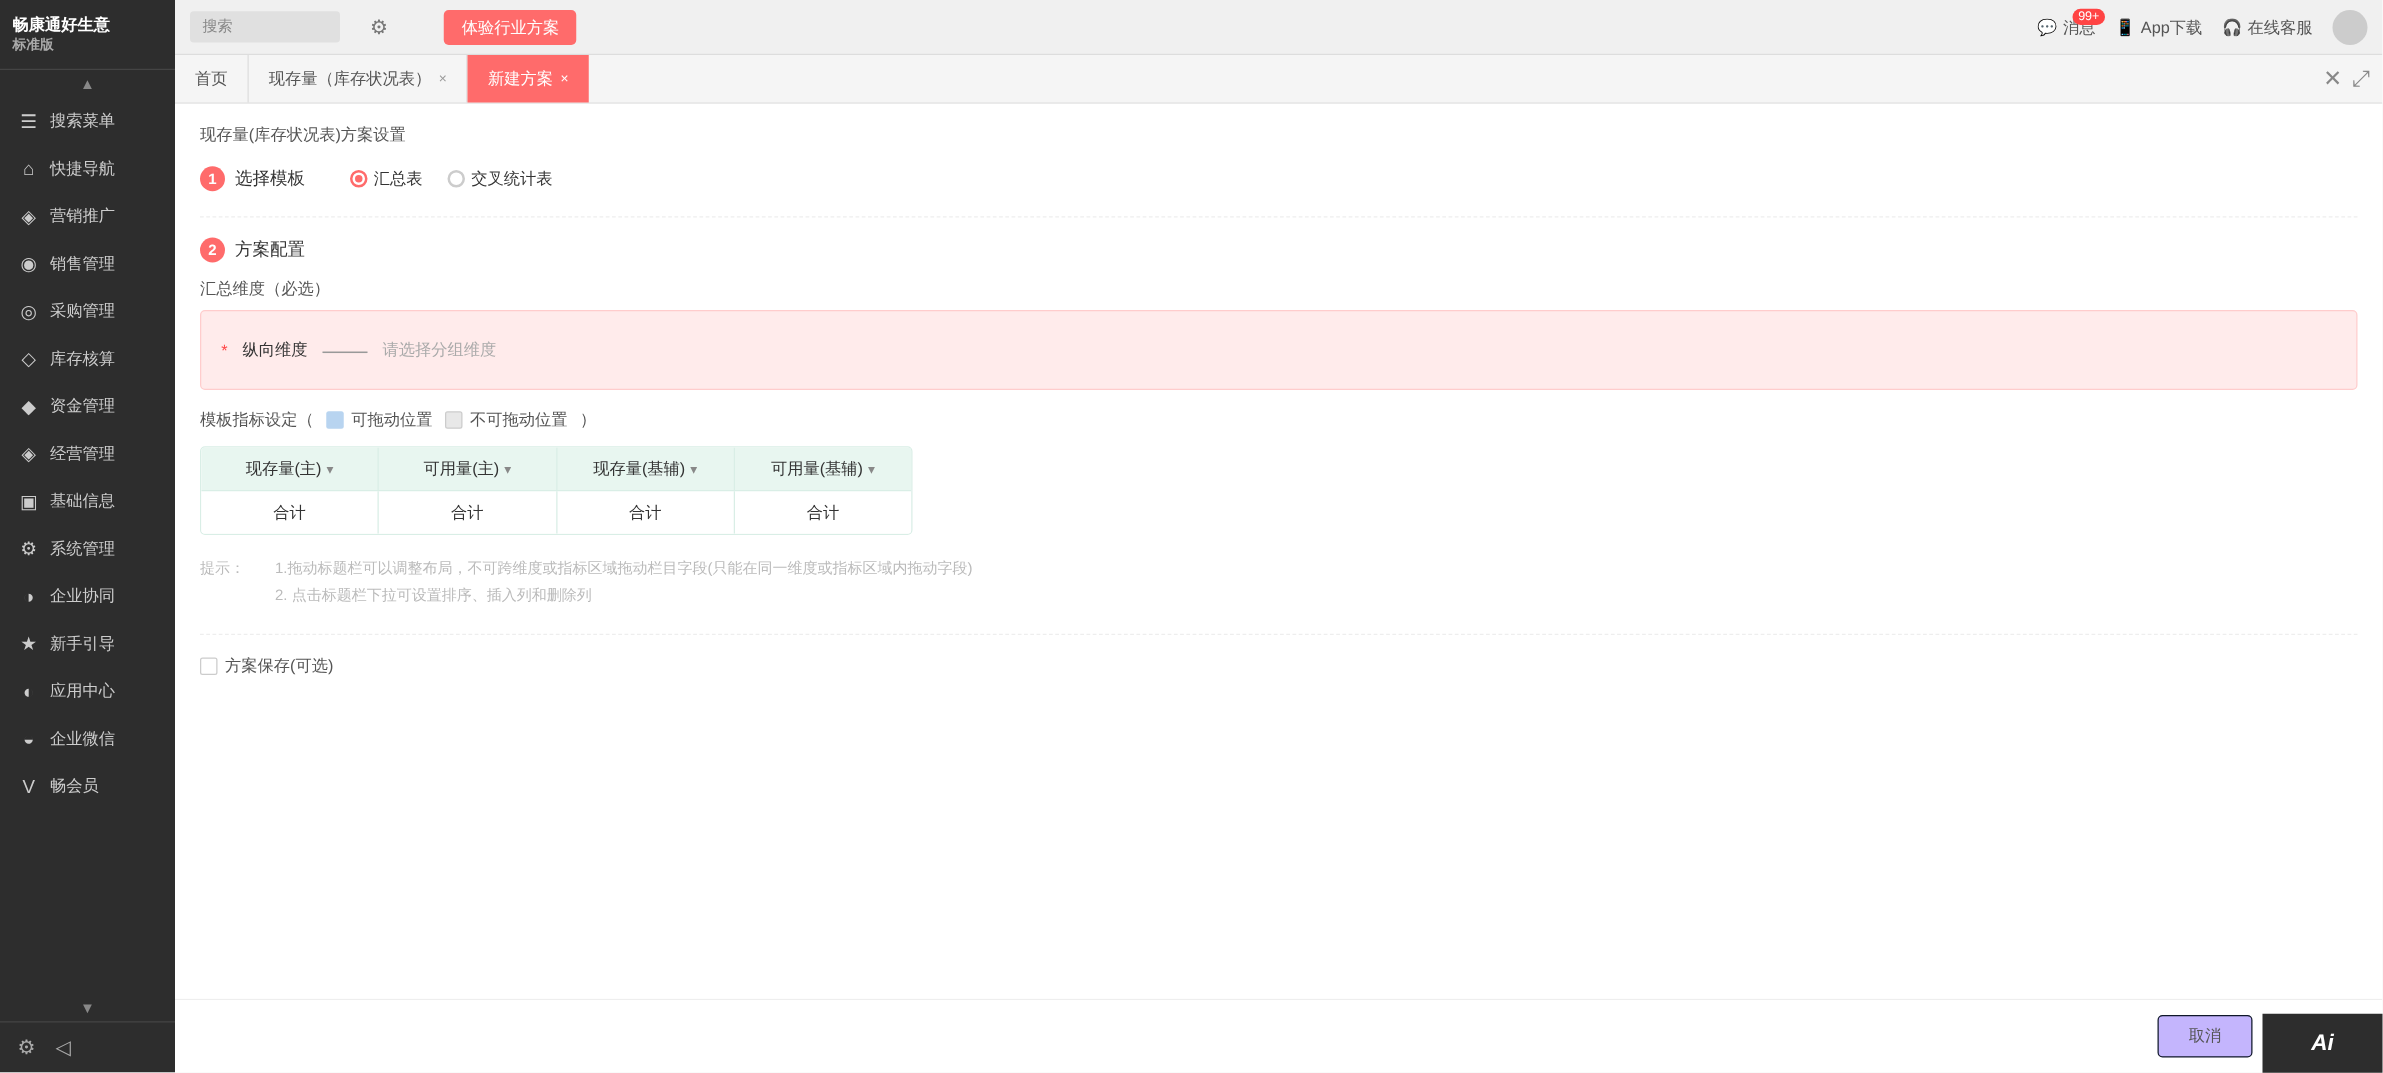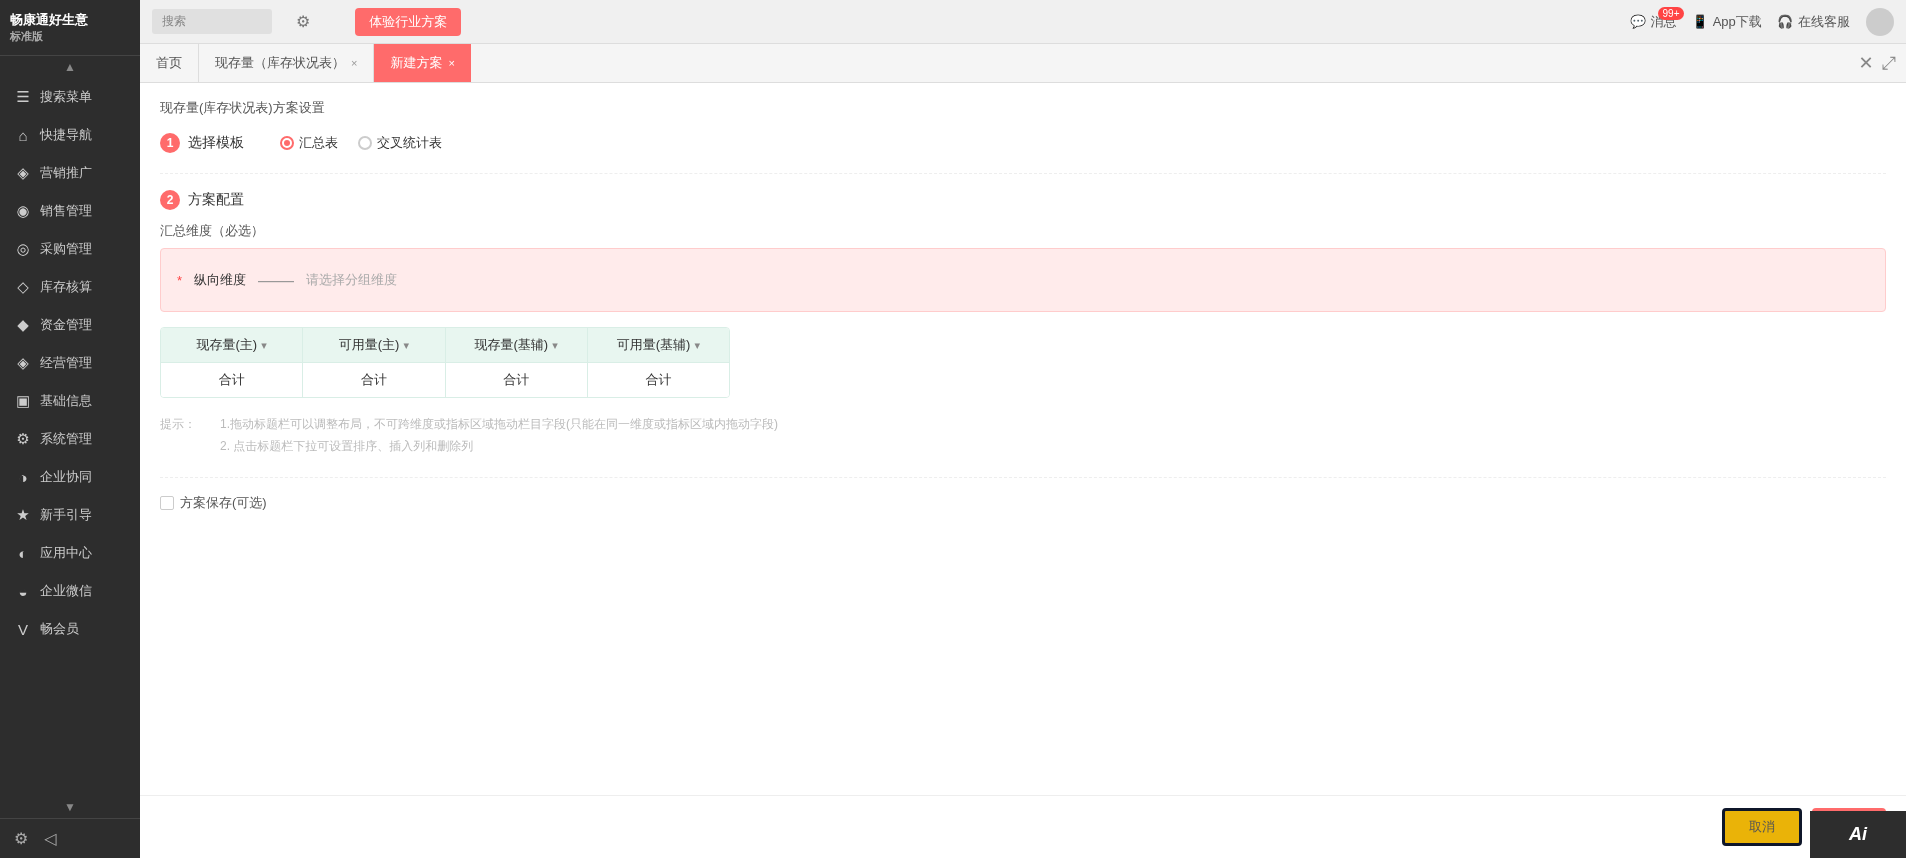--- a/index.html
+++ b/index.html
@@ -334,22 +334,22 @@
     .bottom-bar {
       background: white;
       border-top: 1px solid #eee;
       padding: 12px 20px;
       display: flex;
       justify-content: flex-end;
       gap: 10px;
       flex-shrink: 0;
     }
     .btn-cancel {
-      background: #eab308;
-      border: 3px solid #0f172a;
+      background: #c4b5fd;
+      border: 1px solid #0f172a;
       border-radius: 4px;
       padding: 7px 24px;
       font-size: 13px;
       cursor: pointer;
       color: #555;
     }
     .btn-query {
       background: #ff6b6b;
       border: none;
       border-radius: 4px;
@@ -545,20 +545,32 @@
       <div class="dimension-box">
         <span class="req">*</span>
         <span class="dim-name">纵向维度</span>
         <span class="dash">——</span>
         <span class="placeholder">请选择分组维度</span>
       </div>
 
       <br>
 
       
+      <div class="indicator-settings">
+        <span>模板指标设定（</span>
+        <div class="indicator-toggle">
+          <div class="toggle-box"></div>
+          <span>可拖动位置</span>
+        </div>
+        <div class="indicator-toggle">
+          <div class="toggle-box disabled"></div>
+          <span>不可拖动位置</span>
+        </div>
+        <span>）</span>
+      </div>
 
       
       <div class="stats-table">
         <div class="stats-table-header">
           <div class="stats-col">
             <span>现存量(主)</span>
             <span class="arrow">▾</span>
           </div>
           <div class="stats-col">
             <span>可用量(主)</span>

